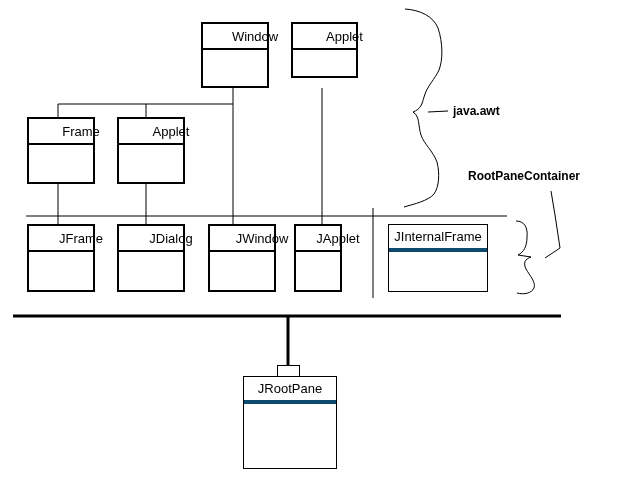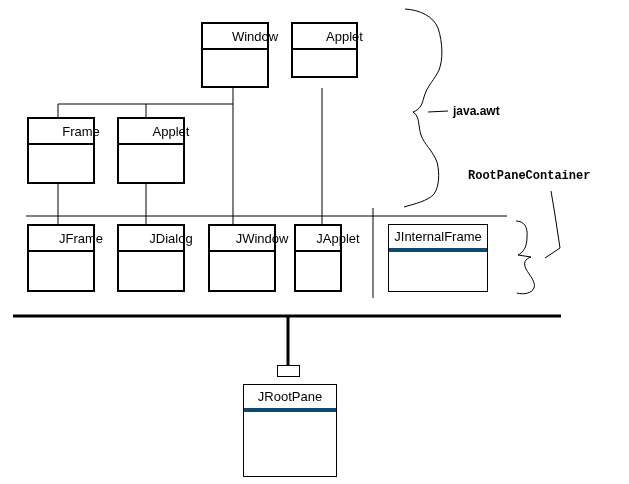--- a/index.html
+++ b/index.html
@@ -114,26 +114,26 @@
   <div class="uml-box thick" style="left:294px;top:224px;width:48px;height:68px;">
     <div class="uml-title">JApplet</div>
     <div class="uml-body"></div>
   </div>
 
   <div class="uml-box thin" style="left:388px;top:224px;width:100px;height:68px;">
     <div class="uml-title">JInternalFrame</div>
     <div class="uml-body"></div>
   </div>
 
-  <div class="uml-box thin" style="left:243px;top:384px;width:94px;height:93px;">
+  <div class="uml-box thin" style="left:243px;top:376px;width:94px;height:93px;">
     <div class="uml-title">JRootPane</div>
     <div class="uml-body"></div>
   </div>
 
   <div class="connector-box" style="left:277px;top:365px;width:23px;height:12px;"></div>
 
   <div class="annotation" style="left:453px;top:104px;">java.awt</div>
 
-  <div class="annotation" style="left:468px;top:169px;font-family:Liberation Mono, monospace;">
+  <div class="annotation" style="left:468px;top:169px;">
     <div>RootPaneContainer</div>
   </div>
 
 </div>
 
 </body></html>

